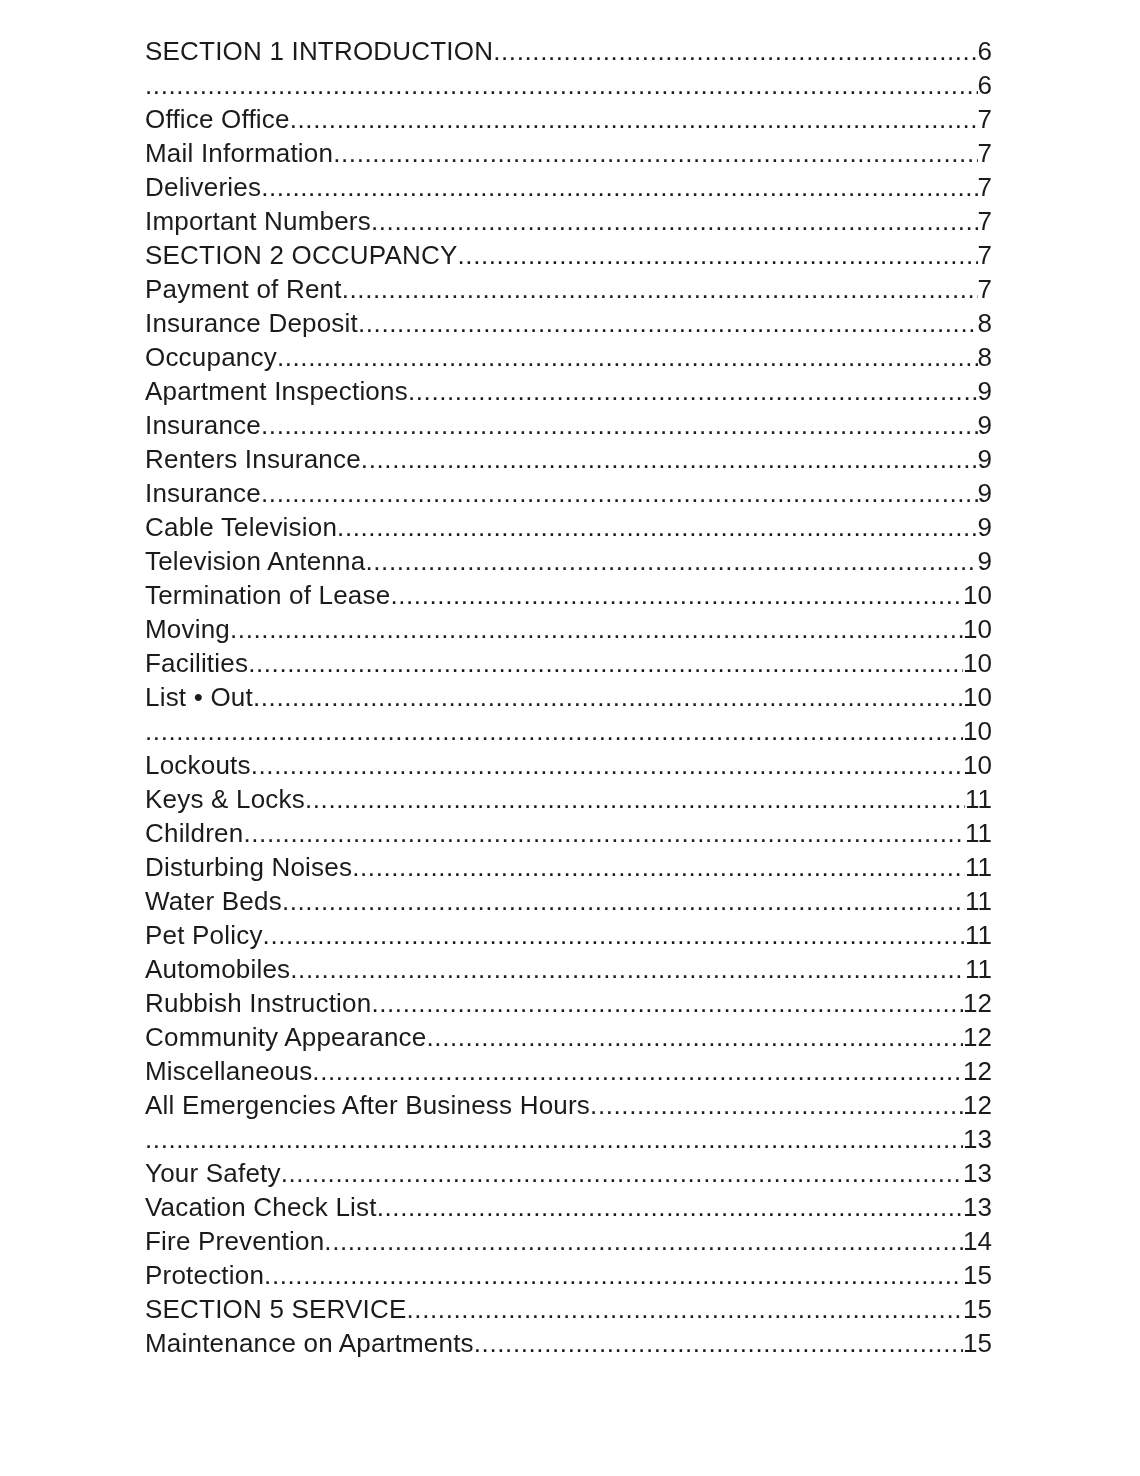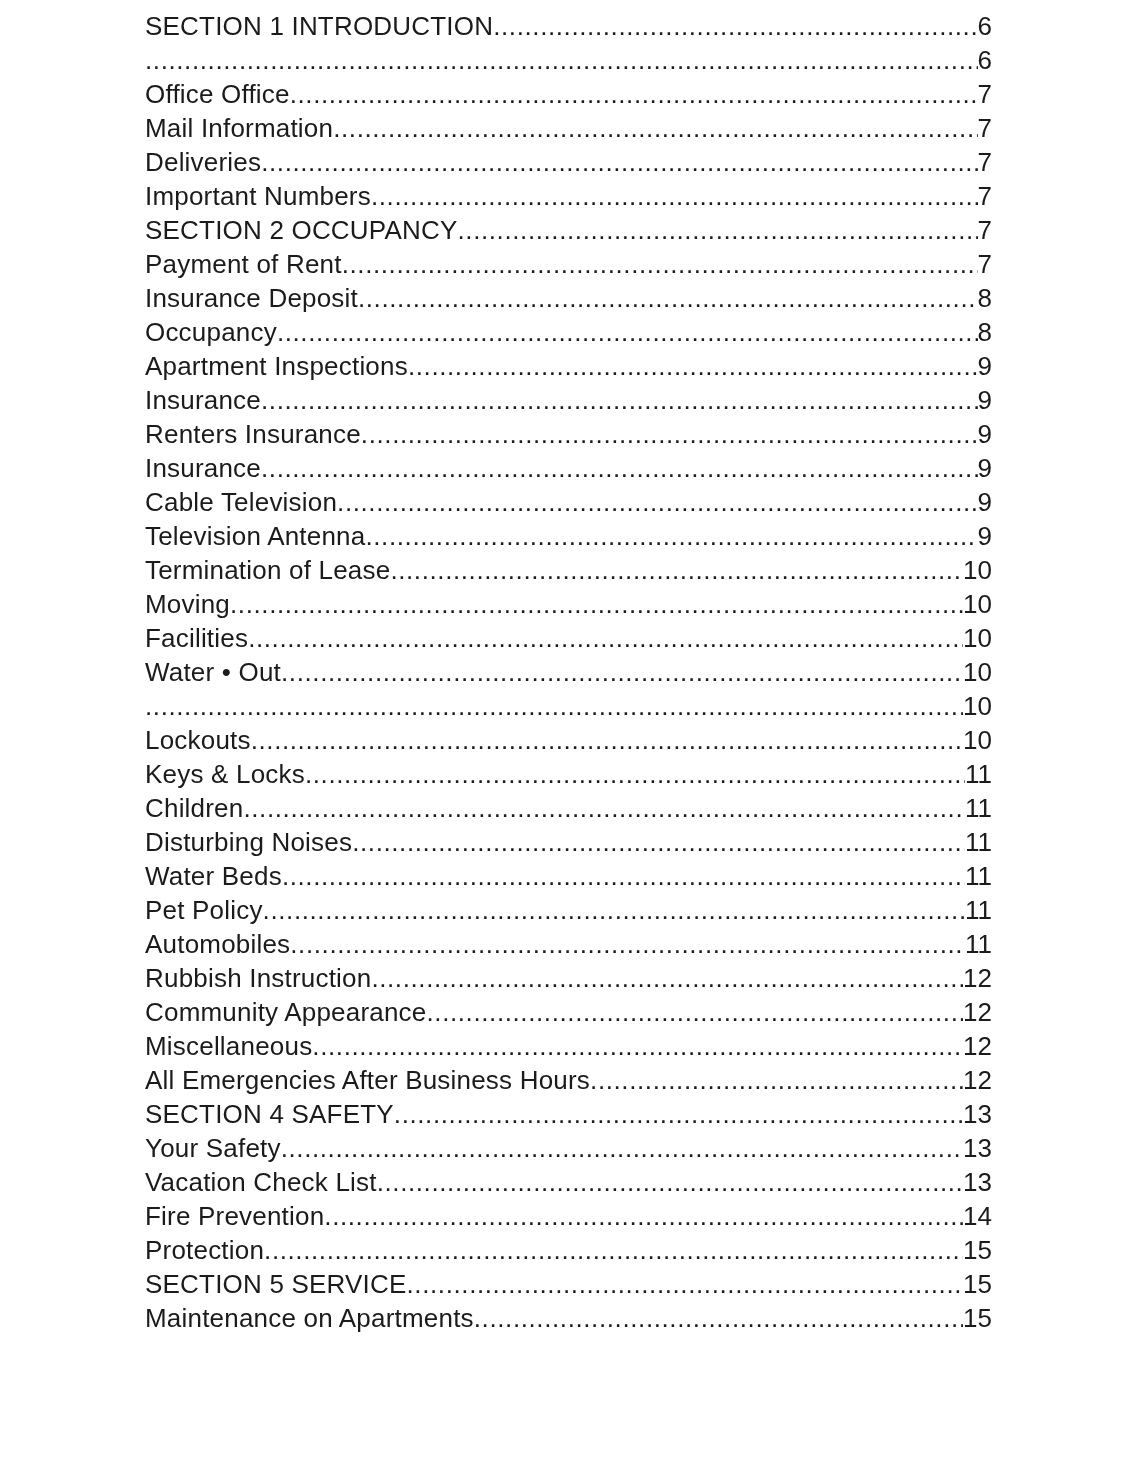--- a/index.html
+++ b/index.html
@@ -13,21 +13,21 @@
     font-family: "Liberation Sans", sans-serif;
     font-size: 26px;
     line-height: 34px;
     color: #1b1b1b;
     overflow: hidden;
   }
   .toc-page {
     box-sizing: border-box;
     width: 1140px;
     height: 1476px;
-    padding: 9px 148px 0 145px;
+    padding: 34px 148px 0 145px;
     background: #ffffff;
   }
   .toc-row {
     display: flex;
     align-items: baseline;
     height: 34px;
     white-space: nowrap;
     overflow: hidden;
   }
   .toc-label {
@@ -159,21 +159,21 @@
     <span class="toc-pagenum">10</span>
   </div>
 
   <div class="toc-row">
     <span class="toc-label">Facilities</span>
     <span class="toc-dots" aria-hidden="true"></span>
     <span class="toc-pagenum">10</span>
   </div>
 
   <div class="toc-row">
-    <span class="toc-label">Water • Out</span>
+    <span class="toc-label">List • Out</span>
     <span class="toc-dots" aria-hidden="true"></span>
     <span class="toc-pagenum">10</span>
   </div>
 
   <div class="toc-row">
     <span class="toc-dots" aria-hidden="true"></span>
     <span class="toc-pagenum">10</span>
   </div>
 
   <div class="toc-row">
@@ -236,21 +236,20 @@
     <span class="toc-pagenum">12</span>
   </div>
 
   <div class="toc-row">
     <span class="toc-label">All Emergencies After Business Hours</span>
     <span class="toc-dots" aria-hidden="true"></span>
     <span class="toc-pagenum">12</span>
   </div>
 
   <div class="toc-row">
-    <span class="toc-label">SECTION 4 SAFETY</span>
     <span class="toc-dots" aria-hidden="true"></span>
     <span class="toc-pagenum">13</span>
   </div>
 
   <div class="toc-row">
     <span class="toc-label">Your Safety</span>
     <span class="toc-dots" aria-hidden="true"></span>
     <span class="toc-pagenum">13</span>
   </div>
 

